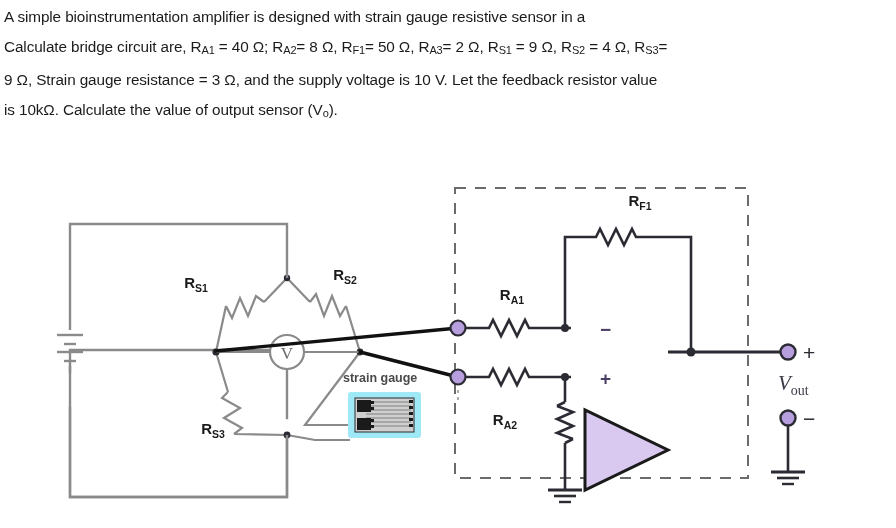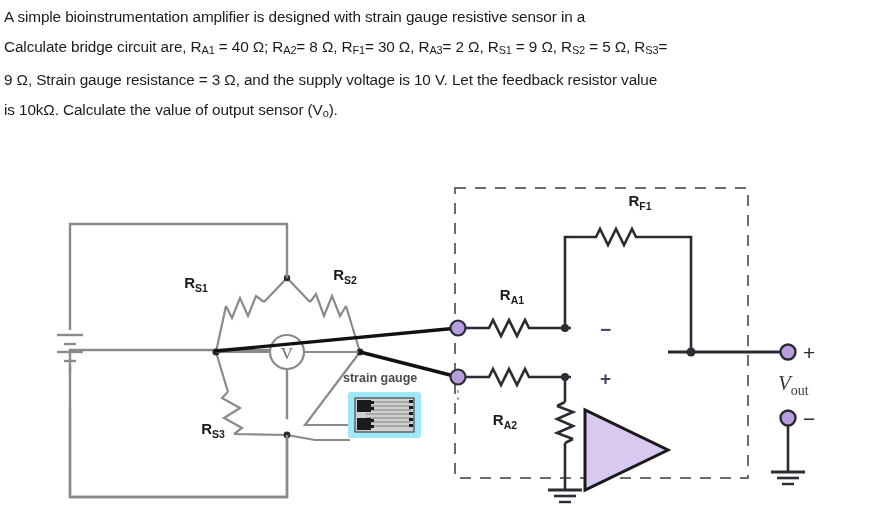--- a/index.html
+++ b/index.html
@@ -112,21 +112,21 @@
 </head>
 <body>
 
 <div id="page">
 
   <div id="problem-text">
     <span class="ln just">
         <span>A simple bioinstrumentation amplifier is designed with strain gauge resistive sensor in a</span>
         <span style="width:0"></span>
       </span>
-    <span class="ln"><span>Calculate bridge circuit are, R</span><sub>A1</sub><span> = 40 Ω; R</span><sub>A2</sub><span>= 8 Ω, R</span><sub>F1</sub><span>= 30 Ω, R</span><sub>A3</sub><span>= 2 Ω, R</span><sub>S1</sub><span> = 9 Ω, R</span><sub>S2</sub><span> = 5 Ω, R</span><sub>S3</sub><span>=</span></span>
+    <span class="ln"><span>Calculate bridge circuit are, R</span><sub>A1</sub><span> = 40 Ω; R</span><sub>A2</sub><span>= 8 Ω, R</span><sub>F1</sub><span>= 50 Ω, R</span><sub>A3</sub><span>= 2 Ω, R</span><sub>S1</sub><span> = 9 Ω, R</span><sub>S2</sub><span> = 4 Ω, R</span><sub>S3</sub><span>=</span></span>
     <span class="ln"><span>9 Ω, Strain gauge resistance = 3 Ω, and the supply voltage is 10 V. Let the feedback resistor value</span></span>
     <span class="ln"><span>is 10kΩ. Calculate the value of output sensor (V</span><sub>o</sub><span>).</span></span>
   </div>
 
   <div id="figure">
   <svg width="896" height="388" viewBox="0 0 896 388" xmlns="http://www.w3.org/2000/svg">
 
     <defs>
 
       <linearGradient id="sgstripe" x1="0" y1="0" x2="0" y2="1">

